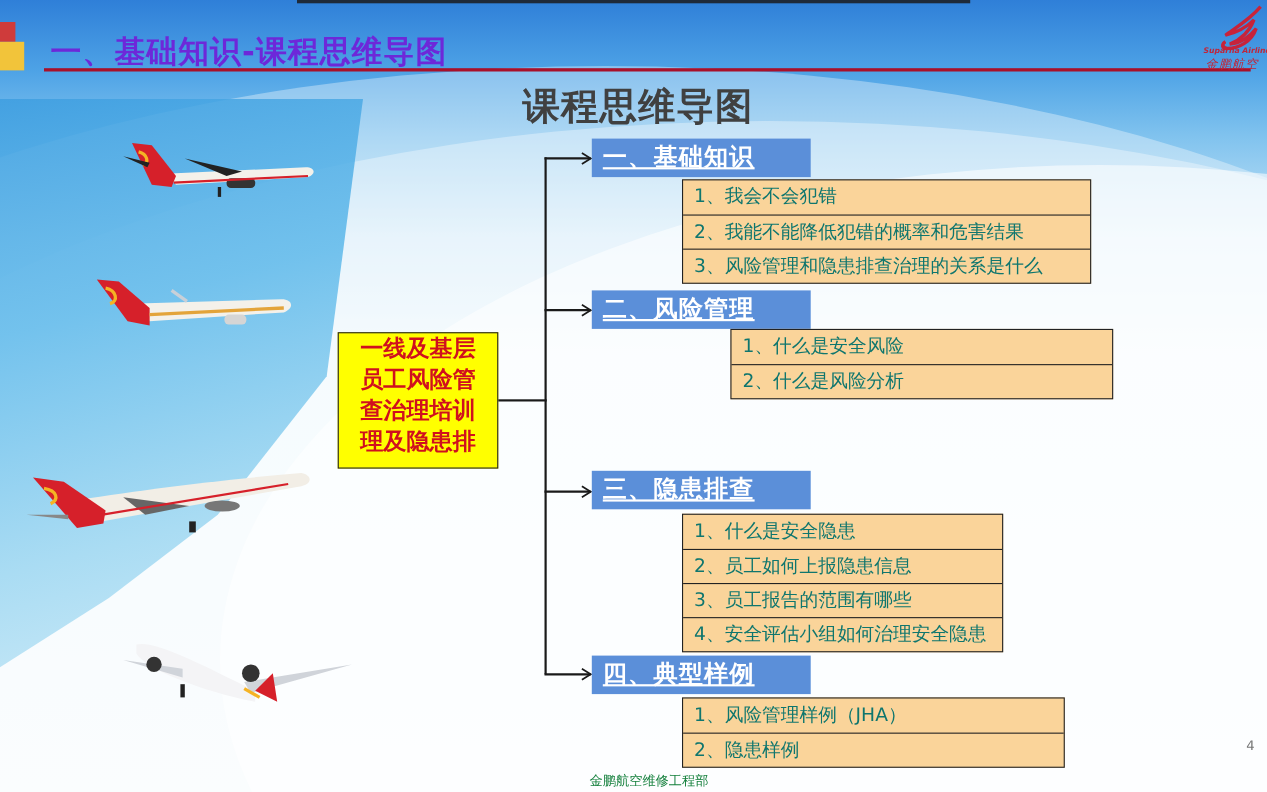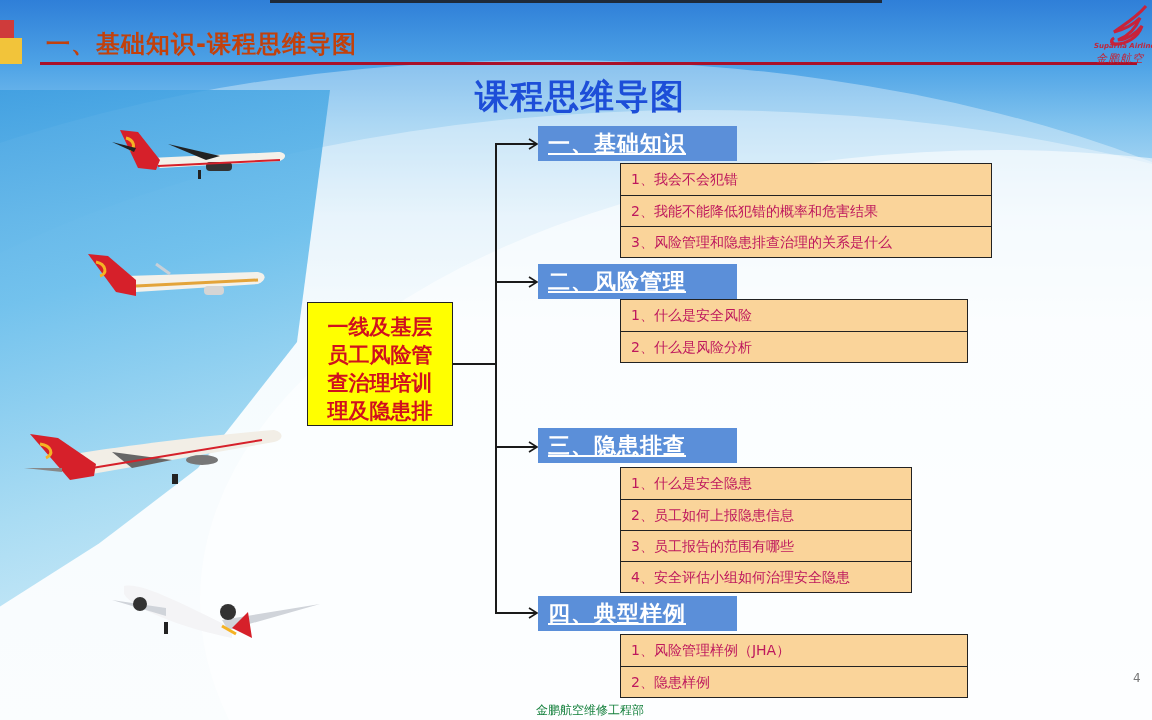--- a/index.html
+++ b/index.html
@@ -25,56 +25,56 @@
       opacity: 0.85;
     }
     .topbar {
       position: absolute; left: 270px; top: 0; width: 612px; height: 3px;
       background: #1e2a3a;
     }
     .accent-red { position: absolute; left: 0; top: 20px; width: 14px; height: 18px; background: #cf3b3b; }
     .accent-yellow { position: absolute; left: 0; top: 38px; width: 22px; height: 26px; background: #f2c43a; }
     .header-title {
       position: absolute; left: 46px; top: 28px;
-      font-size: 24px; font-weight: bold; color: #c2410c; letter-spacing: 1px;
+      font-size: 28px; font-weight: bold; color: #6d28d9; letter-spacing: 1px;
     }
     .header-rule {
       position: absolute; left: 40px; top: 62px; width: 1097px; height: 3px; background: #a8102a;
     }
     .logo { position: absolute; left: 1092px; top: 4px; width: 58px; height: 62px; }
     .logo-en { position: absolute; left: 1094px; top: 42px; font-size: 7px; font-style: italic; font-weight: bold; color: #c0263a; white-space: nowrap; }
     .logo-cn { position: absolute; left: 1096px; top: 51px; font-size: 11px; font-style: italic; color: #c0263a; letter-spacing: 1px; white-space: nowrap; }
 
     .map-title {
       position: absolute; left: 475px; top: 74px;
-      font-size: 34px; font-weight: bold; color: #1d4ed8; letter-spacing: 1px;
+      font-size: 34px; font-weight: bold; color: #404040; letter-spacing: 1px;
     }
     .center-box {
       position: absolute; left: 307px; top: 302px; width: 146px; height: 124px;
       background: #ffff00; border: 1.5px solid #222; box-sizing: border-box;
-      display: flex; align-items: flex-end; justify-content: center;
+      display: flex; align-items: flex-start; justify-content: center;
     }
     .center-box span {
       display: block; width: 130px; text-align: center;
       font-size: 21px; font-weight: bold; color: #d0101e; line-height: 28px;
     }
     .line { position: absolute; background: #1a1a1a; }
     .arrow-svg { position: absolute; overflow: visible; }
     .section-head {
       position: absolute; left: 538px; width: 199px; height: 35px;
       background: #5b8fd9; color: #fff; font-size: 22px; font-weight: bold;
       line-height: 35px; padding-left: 10px; box-sizing: border-box; letter-spacing: 1px; text-decoration: underline;
     }
     .items {
       position: absolute; left: 620px;
       border: 1.5px solid #222; box-sizing: border-box; background: #fad49a;
     }
     .item {
       height: 31px; line-height: 31px; padding-left: 10px;
-      font-size: 14px; color: #be185d; border-top: 1.5px solid #222; box-sizing: border-box;
+      font-size: 17px; color: #0f766e; border-top: 1.5px solid #222; box-sizing: border-box;
       white-space: nowrap;
     }
     .item:first-child { border-top: none; }
     .page-num { position: absolute; left: 1133px; top: 671px; font-size: 12px; color: #777; }
     .footer { position: absolute; left: 536px; top: 702px; font-size: 12px; color: #15803d; }
     .plane { position: absolute; }
   </style>
 </head>
 <body>
 
@@ -168,21 +168,21 @@
 </svg>
 
 <div class="section-head" style="top:126px">一、基础知识</div>
 <div class="items" style="top:163px;width:372px;">
   <div class="item">1、我会不会犯错</div>
   <div class="item">2、我能不能降低犯错的概率和危害结果</div>
   <div class="item">3、风险管理和隐患排查治理的关系是什么</div>
 </div>
 
 <div class="section-head" style="top:264px">二、风险管理</div>
-<div class="items" style="top:299px;width:348px;">
+<div class="items" style="top:299px;width:348px;margin-left:44px;">
   <div class="item">1、什么是安全风险</div>
   <div class="item">2、什么是风险分析</div>
 </div>
 
 <div class="section-head" style="top:428px">三、隐患排查</div>
 <div class="items" style="top:467px;width:292px;">
   <div class="item">1、什么是安全隐患</div>
   <div class="item">2、员工如何上报隐患信息</div>
   <div class="item">3、员工报告的范围有哪些</div>
   <div class="item">4、安全评估小组如何治理安全隐患</div>

